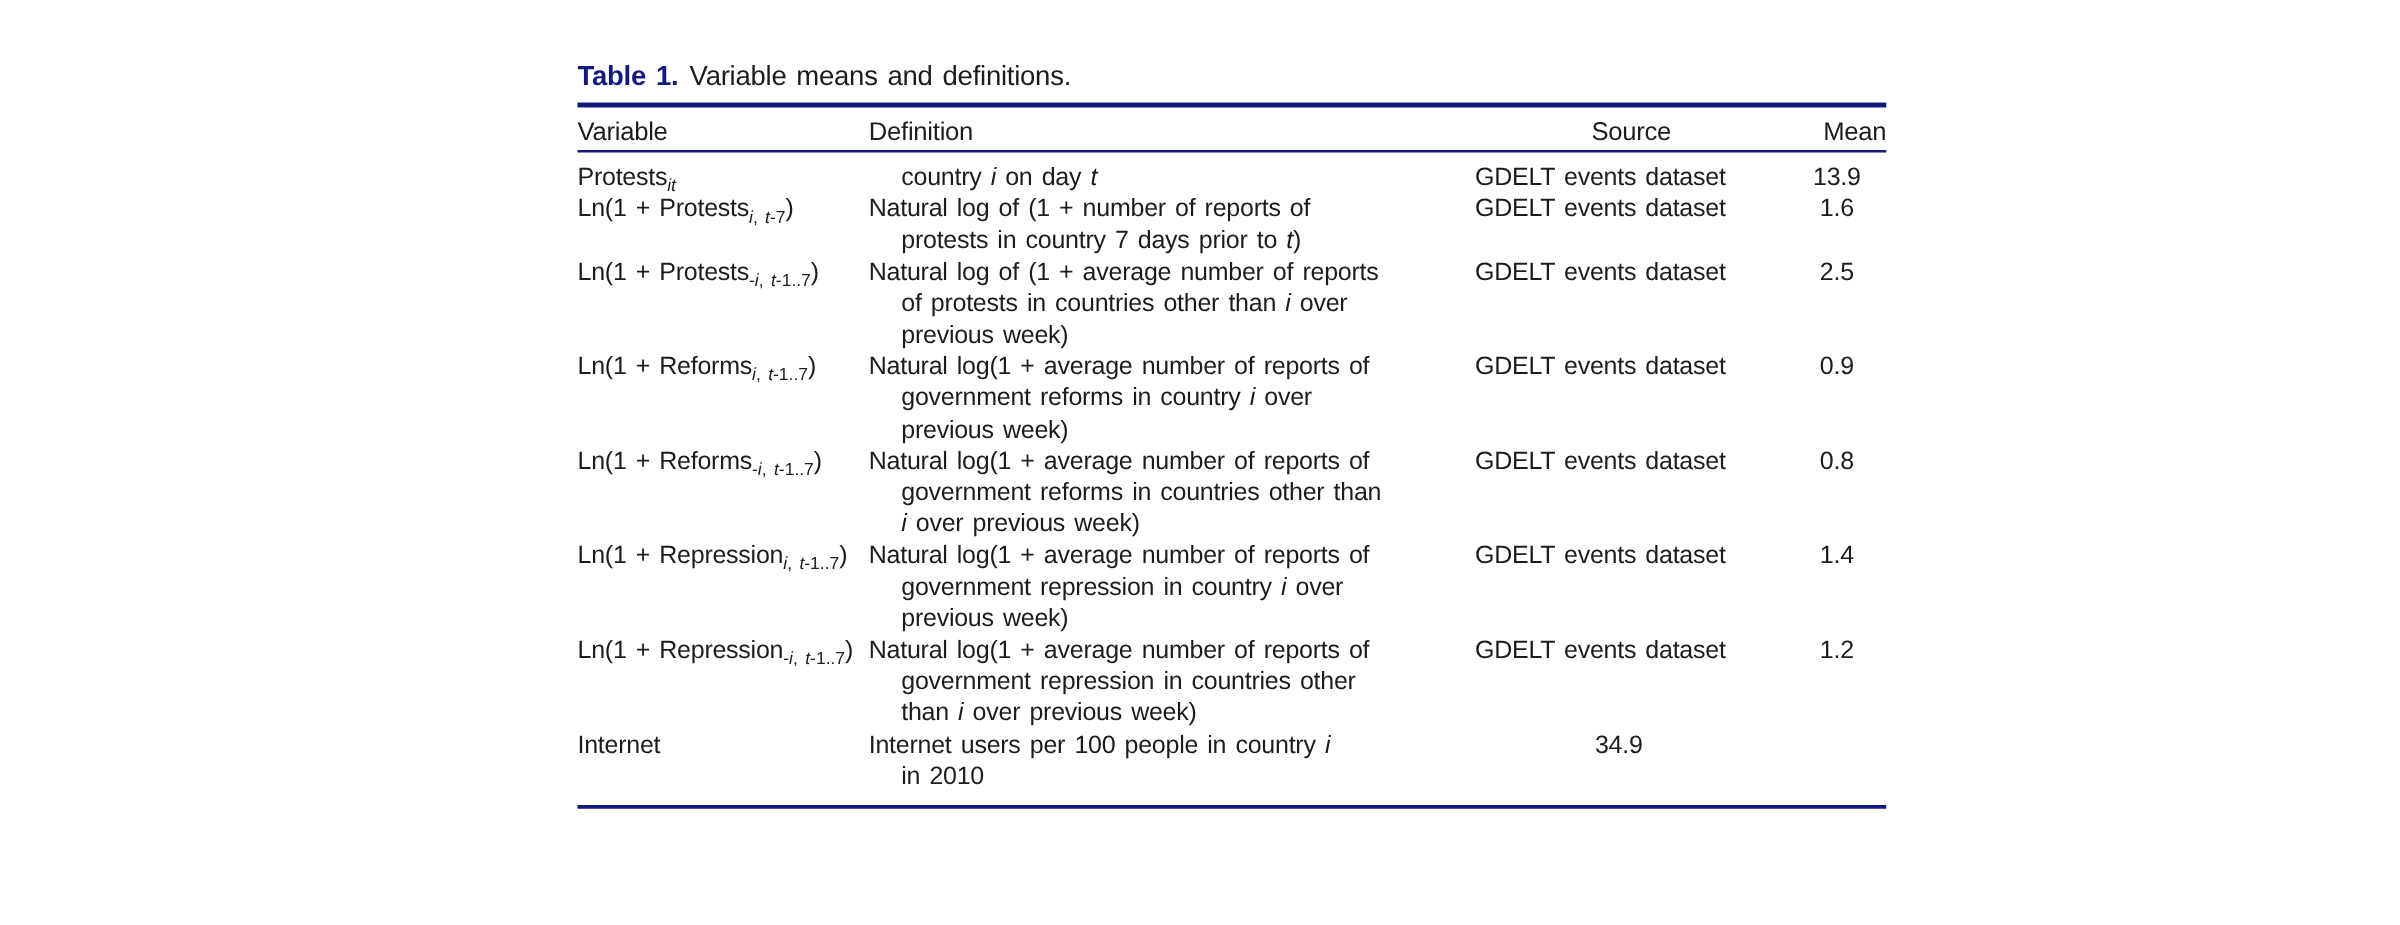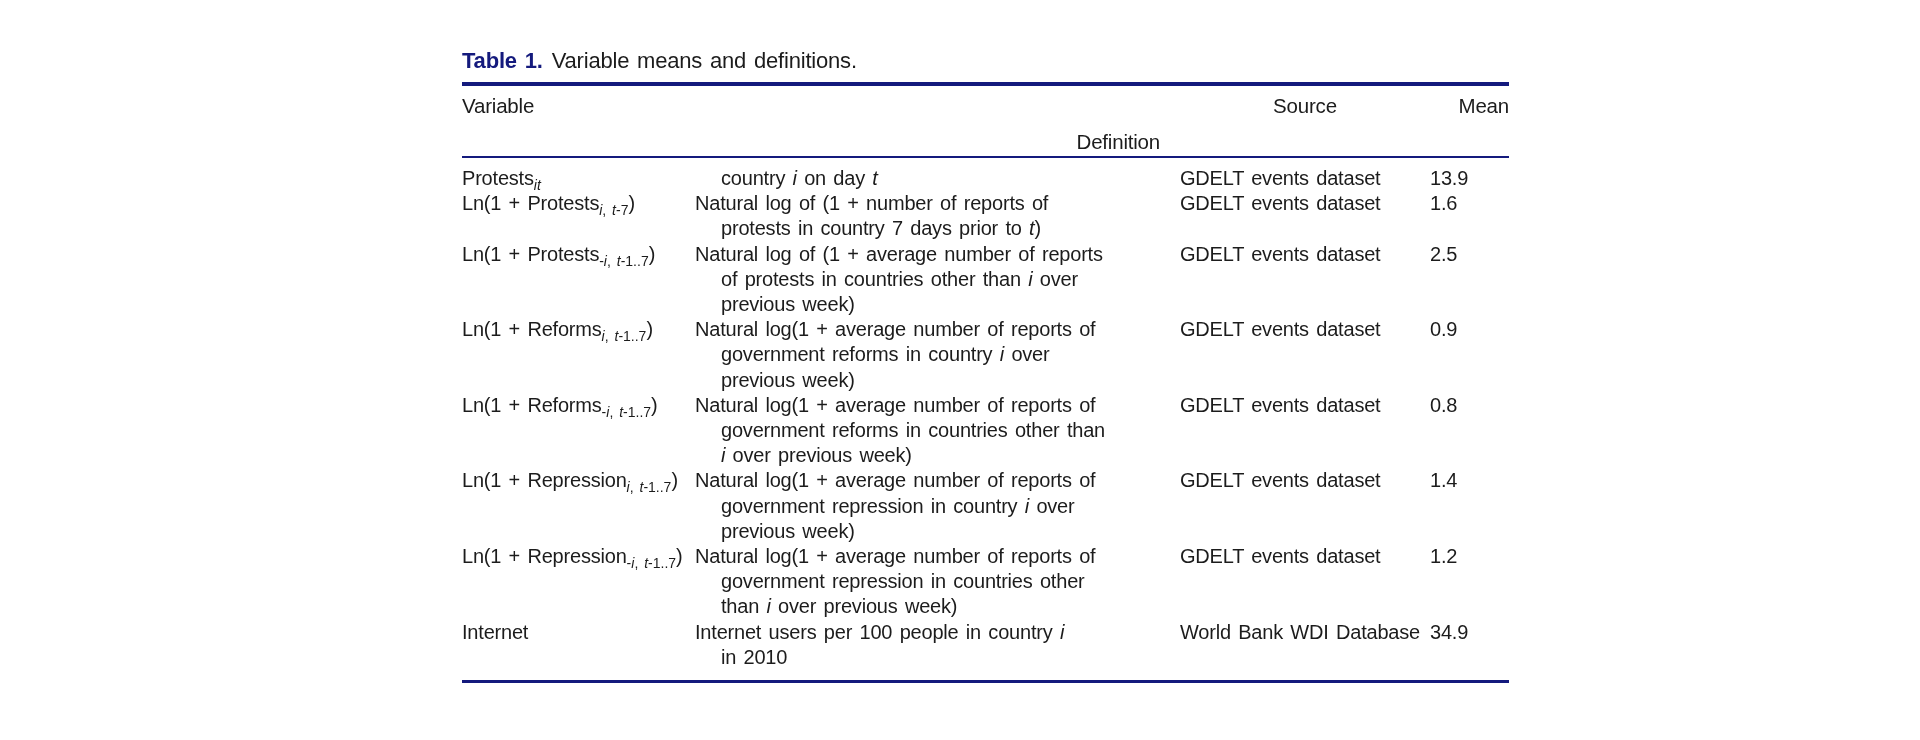--- a/index.html
+++ b/index.html
@@ -15,33 +15,33 @@
   .title { font-size:22px; line-height:34px; margin:0 0 4px 0; word-spacing:2px; letter-spacing:-0.2px; }
   .title .lbl { color:var(--accent); font-weight:bold; margin-right:9px; }
 
   .thead {
     display:grid; grid-template-columns:233px 465px 270px 79px;
     border-top:4px solid var(--accent);
     border-bottom:2.5px solid var(--accent);
     padding:9px 0 3px 0;
     font-size:20.5px; line-height:22px; word-spacing:2px; letter-spacing:-0.2px;
   }
-  .th-def  { text-align:right;margin-top:36px; }
+  .th-def  { text-align:left; }
   .th-src  { text-align:center; padding-left:20px; }
   .th-mean { text-align:right; }
 
   .tbody { padding:8px 0 10px 0; border-bottom:3px solid var(--accent); }
   .row {
     display:grid; grid-template-columns:233px 465px 270px 79px;
     font-size:20px; line-height:25.2px; word-spacing:2px; letter-spacing:-0.2px;
     align-items:start;
   }
   .cell { min-height:25.2px; }
   .c-src  { padding-left:20px; }
-  .c-mean { text-align:left; }
+  .c-mean { text-align:center; }
   .defline.cont { padding-left:26px; }
 
   sub { font-size:0.7em; line-height:0; letter-spacing:0; }
   i   { font-style:italic; }
 </style>
 </head>
 <body>
 
 <div class="wrap">
   <div class="title">
@@ -122,17 +122,16 @@
         </div>
         <div class="cell c-src">GDELT events dataset</div>
         <div class="cell c-mean">1.2</div>
       </div>
       <div class="row">
         <div class="cell c-var">Internet</div>
         <div class="cell c-def">
           <div class="defline">Internet users per 100 people in country <i>i</i></div>
           <div class="defline cont">in 2010</div>
         </div>
-        <div class="cell c-src">World Bank WDI Database</div>
         <div class="cell c-mean">34.9</div>
       </div>
     </div>
 </div>
 
 </body></html>

